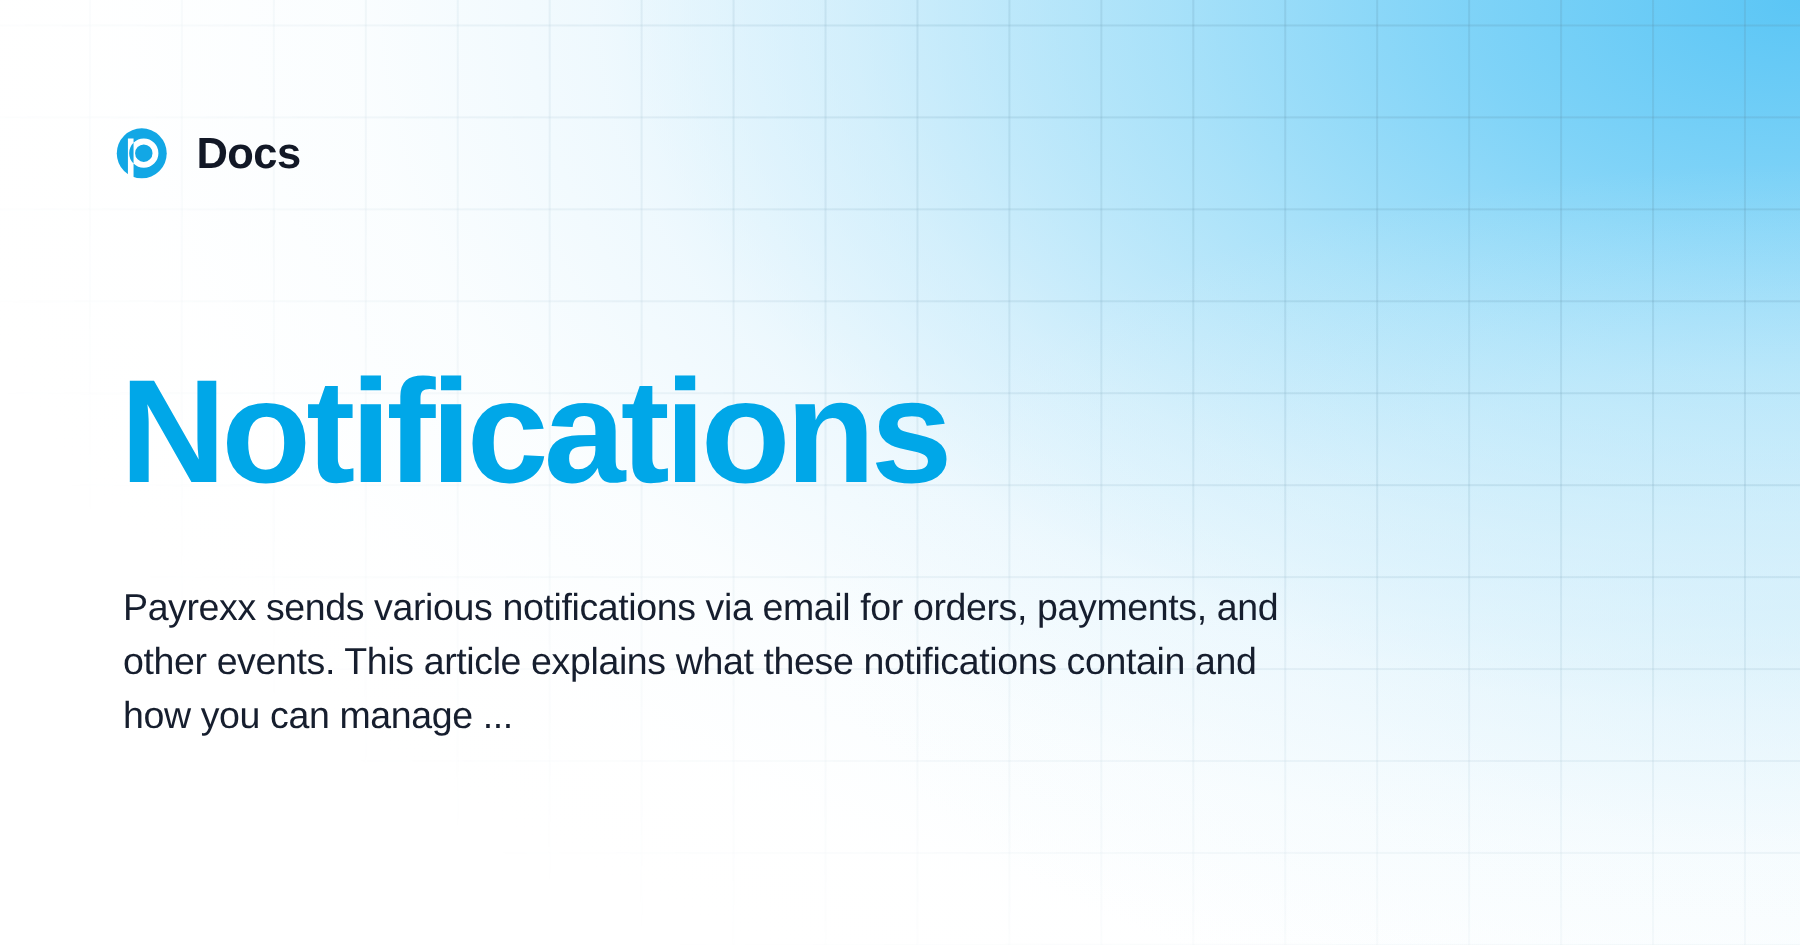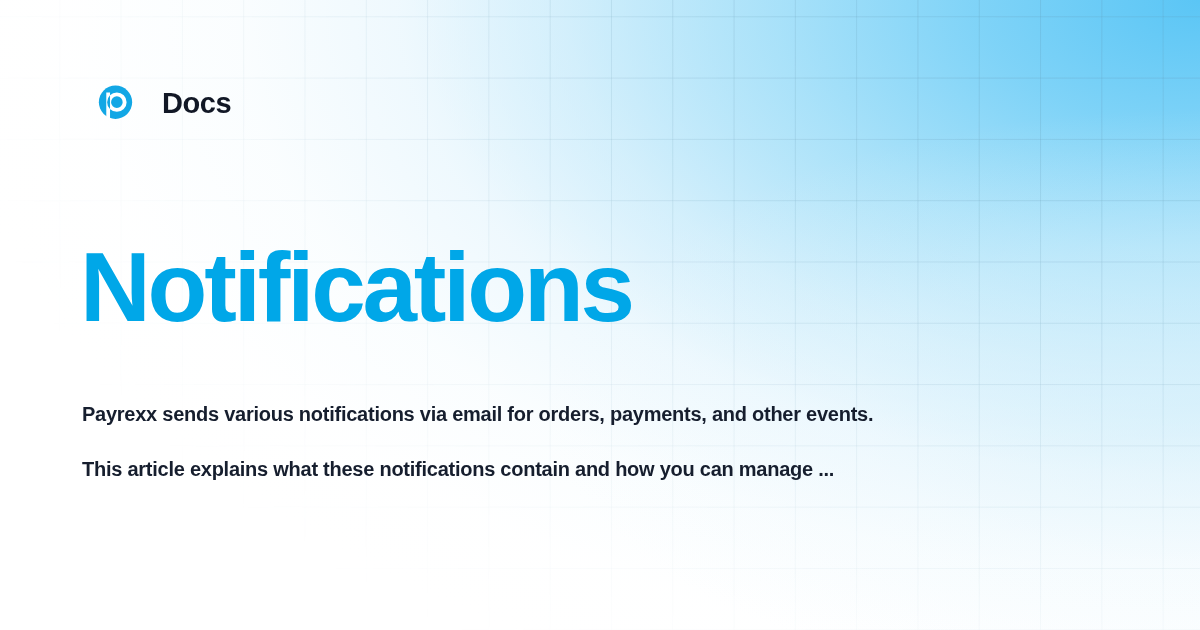--- a/index.html
+++ b/index.html
@@ -96,25 +96,25 @@
   .content {
     position: relative;
     z-index: 5;
     width: 100%;
     height: 100%;
   }
 
   
   .brand {
     position: absolute;
-    left: 95px;
+    left: 74px;
     top: 82px;
     display: flex;
     align-items: center;
-    gap: 26px;
+    gap: 16px;
     height: 42px;
   }
   .brand-logo {
     width: 41px;
     height: 41px;
     display: block;
     flex: 0 0 auto;
   }
   .brand-name {
     font-family: "Liberation Sans", sans-serif;
@@ -142,24 +142,24 @@
   }
 
   
   .page-excerpt {
     position: absolute;
     left: 82px;
     top: 387px;
     width: 800px;
     margin: 0;
     font-family: "Liberation Sans", sans-serif;
-    font-size: 20px;
-    font-weight: bold;
+    font-size: 25px;
+    font-weight: normal;
     letter-spacing: -0.25px;
-    line-height: 55px;
+    line-height: 36px;
     color: #161E2E;
   }
 </style>
 </head>
 <body>
 
 <div class="og-card">
 
   <div class="bg-base"></div>
   <div class="bg-wash"></div>

